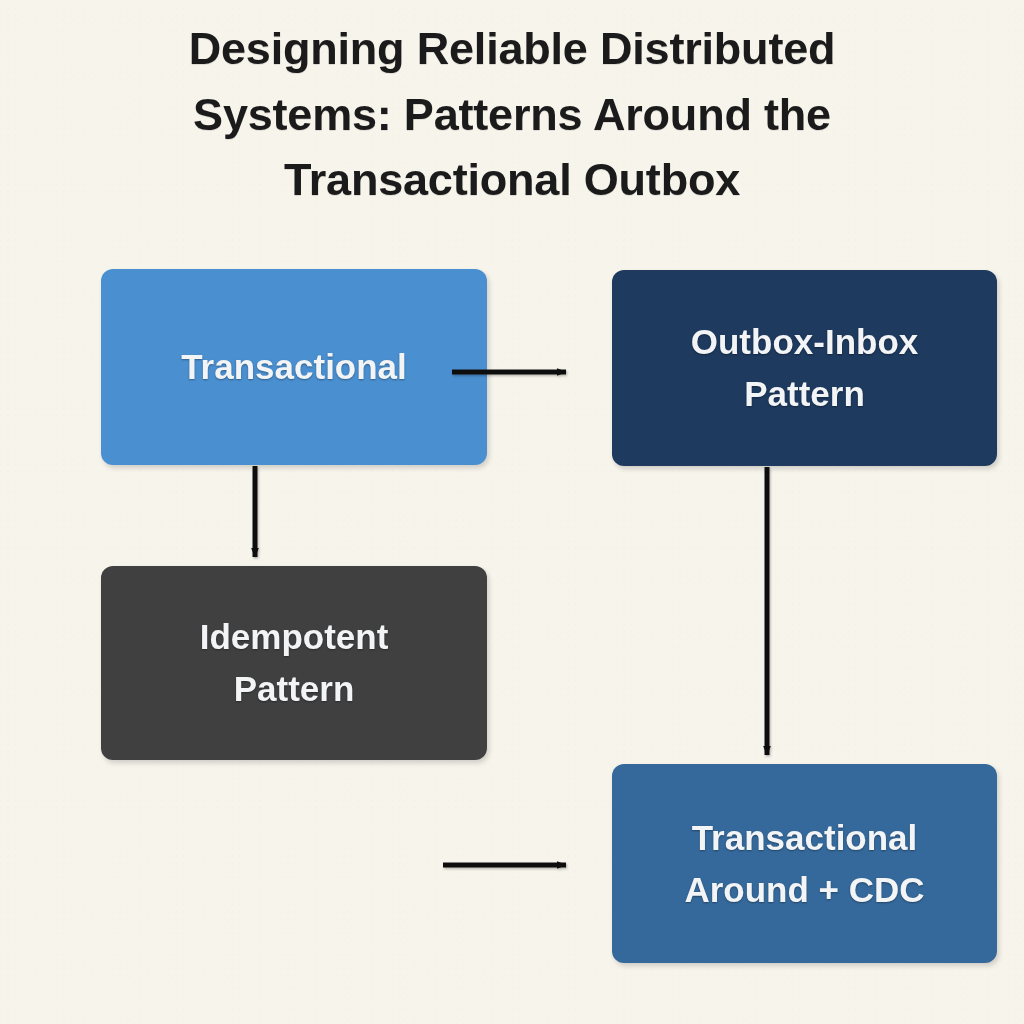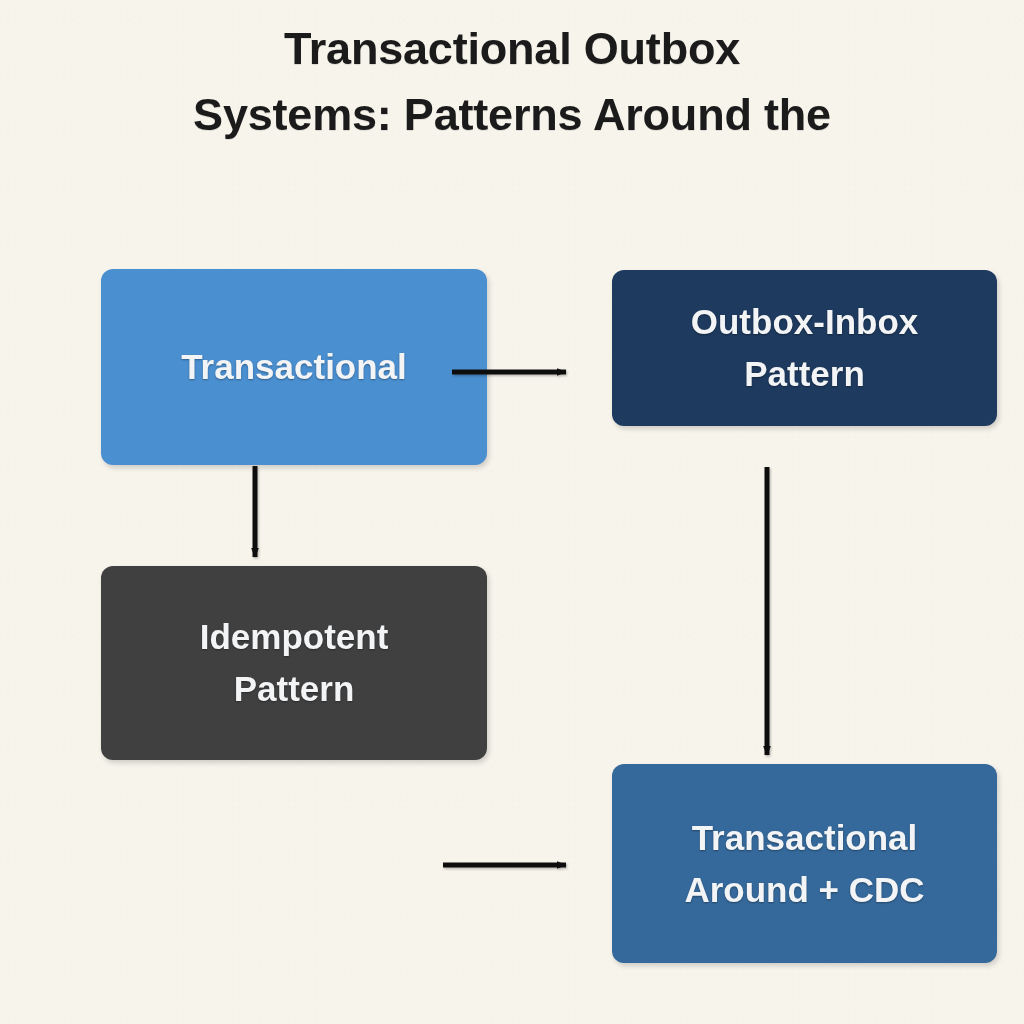--- a/index.html
+++ b/index.html
@@ -71,22 +71,23 @@
     z-index: 3;
     pointer-events: none;
   }
 </style>
 </head>
 <body>
 
 <div id="canvas" style="background: rgb(247, 244, 236);">
 
   <div id="title" style="color: rgb(27, 27, 27);">
+    <span class="tline">Designing Reliable Distributed</span>
+    <span class="tline">Systems: Patterns Around the</span>
     <span class="tline">Transactional Outbox</span>
-    <span class="tline">Systems: Patterns Around the</span>
   </div>
 
   <svg class="arrow-layer" viewBox="0 0 1024 1024" width="1024" height="1024" xmlns="http://www.w3.org/2000/svg">
     <defs>
       <marker id="ahead" markerWidth="10" markerHeight="8" refX="9.4" refY="4" orient="auto" markerUnits="userSpaceOnUse">
         <path d="M0,0 L10,4 L0,8 z" fill="#111111"></path>
       </marker>
       <filter id="softshadow" x="-30%" y="-30%" width="180%" height="180%">
         <feDropShadow dx="1" dy="1.4" stdDeviation="0.8" flood-color="#000000" flood-opacity="0.28"></feDropShadow>
       </filter>
@@ -103,21 +104,21 @@
       <line x1="443" y1="865" x2="566" y2="865" marker-end="url(#ahead)"></line>
     </g>
   </svg>
 
   <div class="node" style="left: 64px; top: 269px; width: 386px; height: 196px; background: rgb(74, 143, 208); color: rgb(242, 244, 246);">
     <div>
       <span>Transactional</span>
     </div>
   </div>
 
-  <div class="node" style="left: 575px; top: 270px; width: 385px; height: 156px; background: rgb(30, 58, 95); color: rgb(242, 244, 246);">
+  <div class="node" style="left: 575px; top: 270px; width: 385px; height: 196px; background: rgb(30, 58, 95); color: rgb(242, 244, 246);">
     <div>
       <span>Outbox-Inbox</span>
       <span>Pattern</span>
     </div>
   </div>
 
   <div class="node" style="left: 64px; top: 566px; width: 386px; height: 194px; background: #404040; color: rgb(242, 244, 246);">
     <div>
       <span>Idempotent</span>
       <span>Pattern</span>

